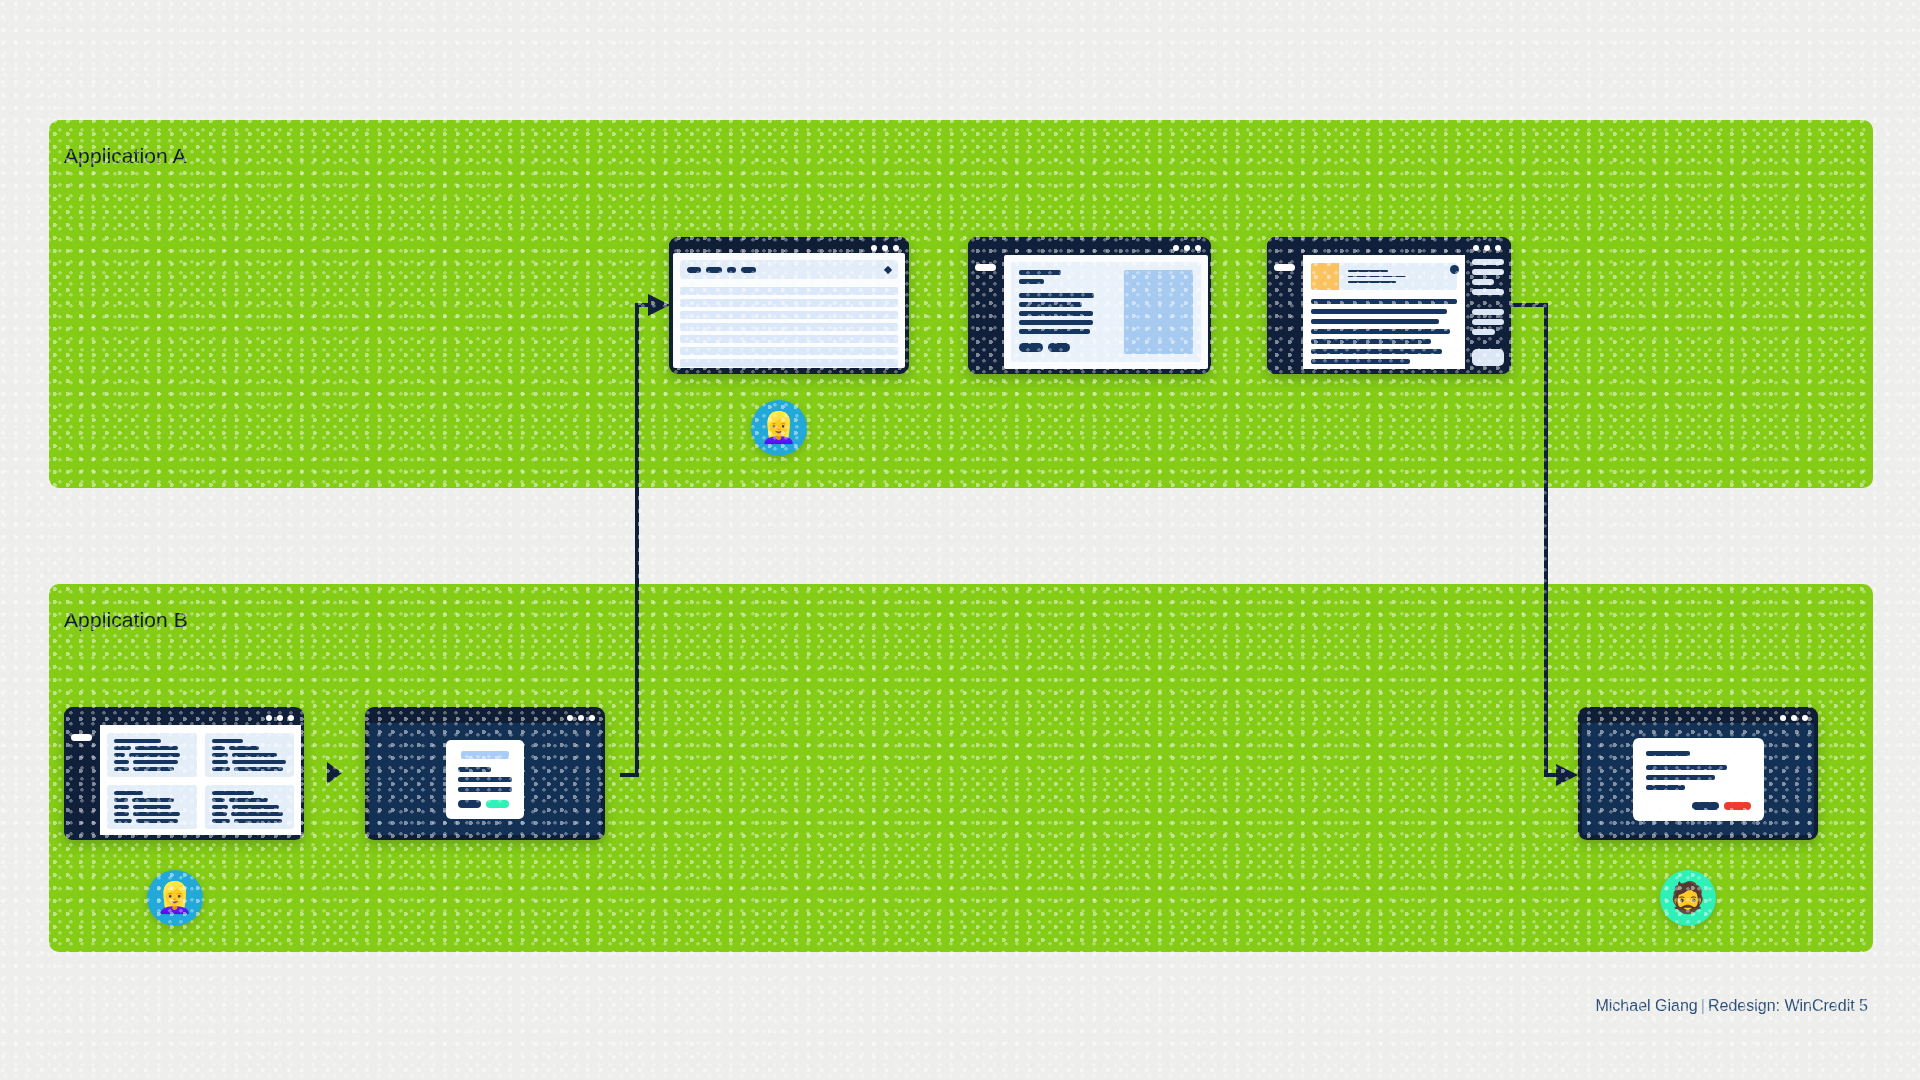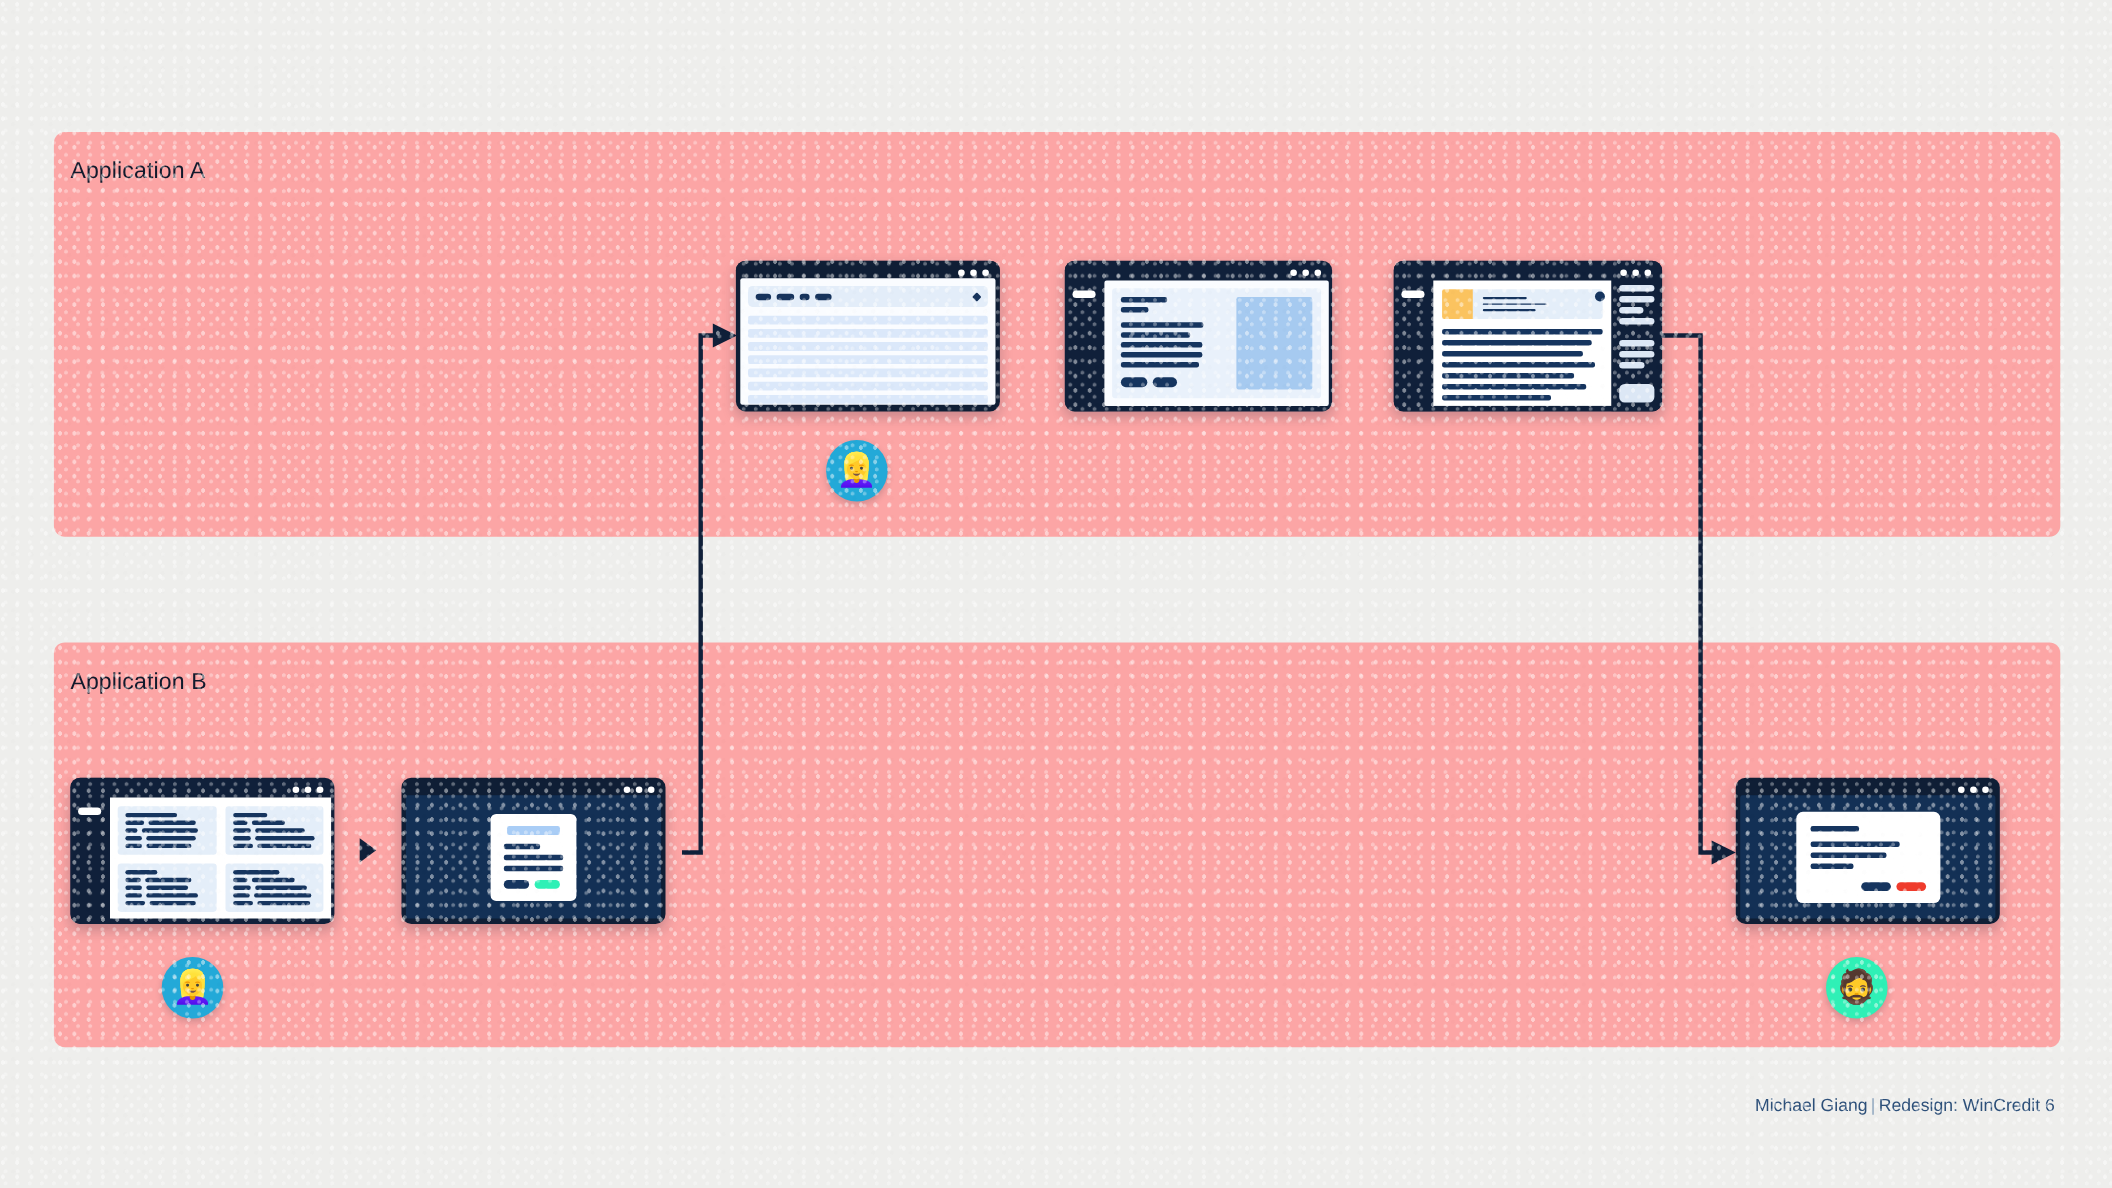--- a/index.html
+++ b/index.html
@@ -23,21 +23,21 @@
       radial-gradient(circle at 70% 65%, rgba(0,0,0,.012) 0 2px, transparent 2px),
       radial-gradient(circle at 45% 80%, rgba(255,255,255,.4) 0 1.5px, transparent 2px);
     background-size: 13px 13px, 17px 17px, 11px 11px;
     opacity: .85;
     z-index: 40;
   }
 
   
   .app-panel {
     position: absolute;
-    background: #fca5a5;
+    background: #84cc16;
     border-radius: 10px;
   }
   #panel-a { left: 49px;  top: 120px; width: 1824px; height: 368px; }
   #panel-b { left: 49px;  top: 584px; width: 1824px; height: 368px; }
 
   .panel-title {
     position: absolute;
     left: 15px;
     top: 24px;
     font-size: 21px;
@@ -569,16 +569,16 @@
         <div class="b" style="background:#ef3b2c"></div>
       </div>
     </div>
   </div>
 </div>
 
 <div class="avatar" id="avatar-b1">👱‍♀️</div>
 <div class="avatar" id="avatar-b2">🧔</div>
 
 <div id="footer">
-  <span>Michael Giang</span><span class="sep">|</span><span>Redesign: WinCredit 6</span>
+  <span>Michael Giang</span><span class="sep">|</span><span>Redesign: WinCredit 5</span>
 </div>
 
 <div class="canvas-texture"></div>
 
 </body></html>

